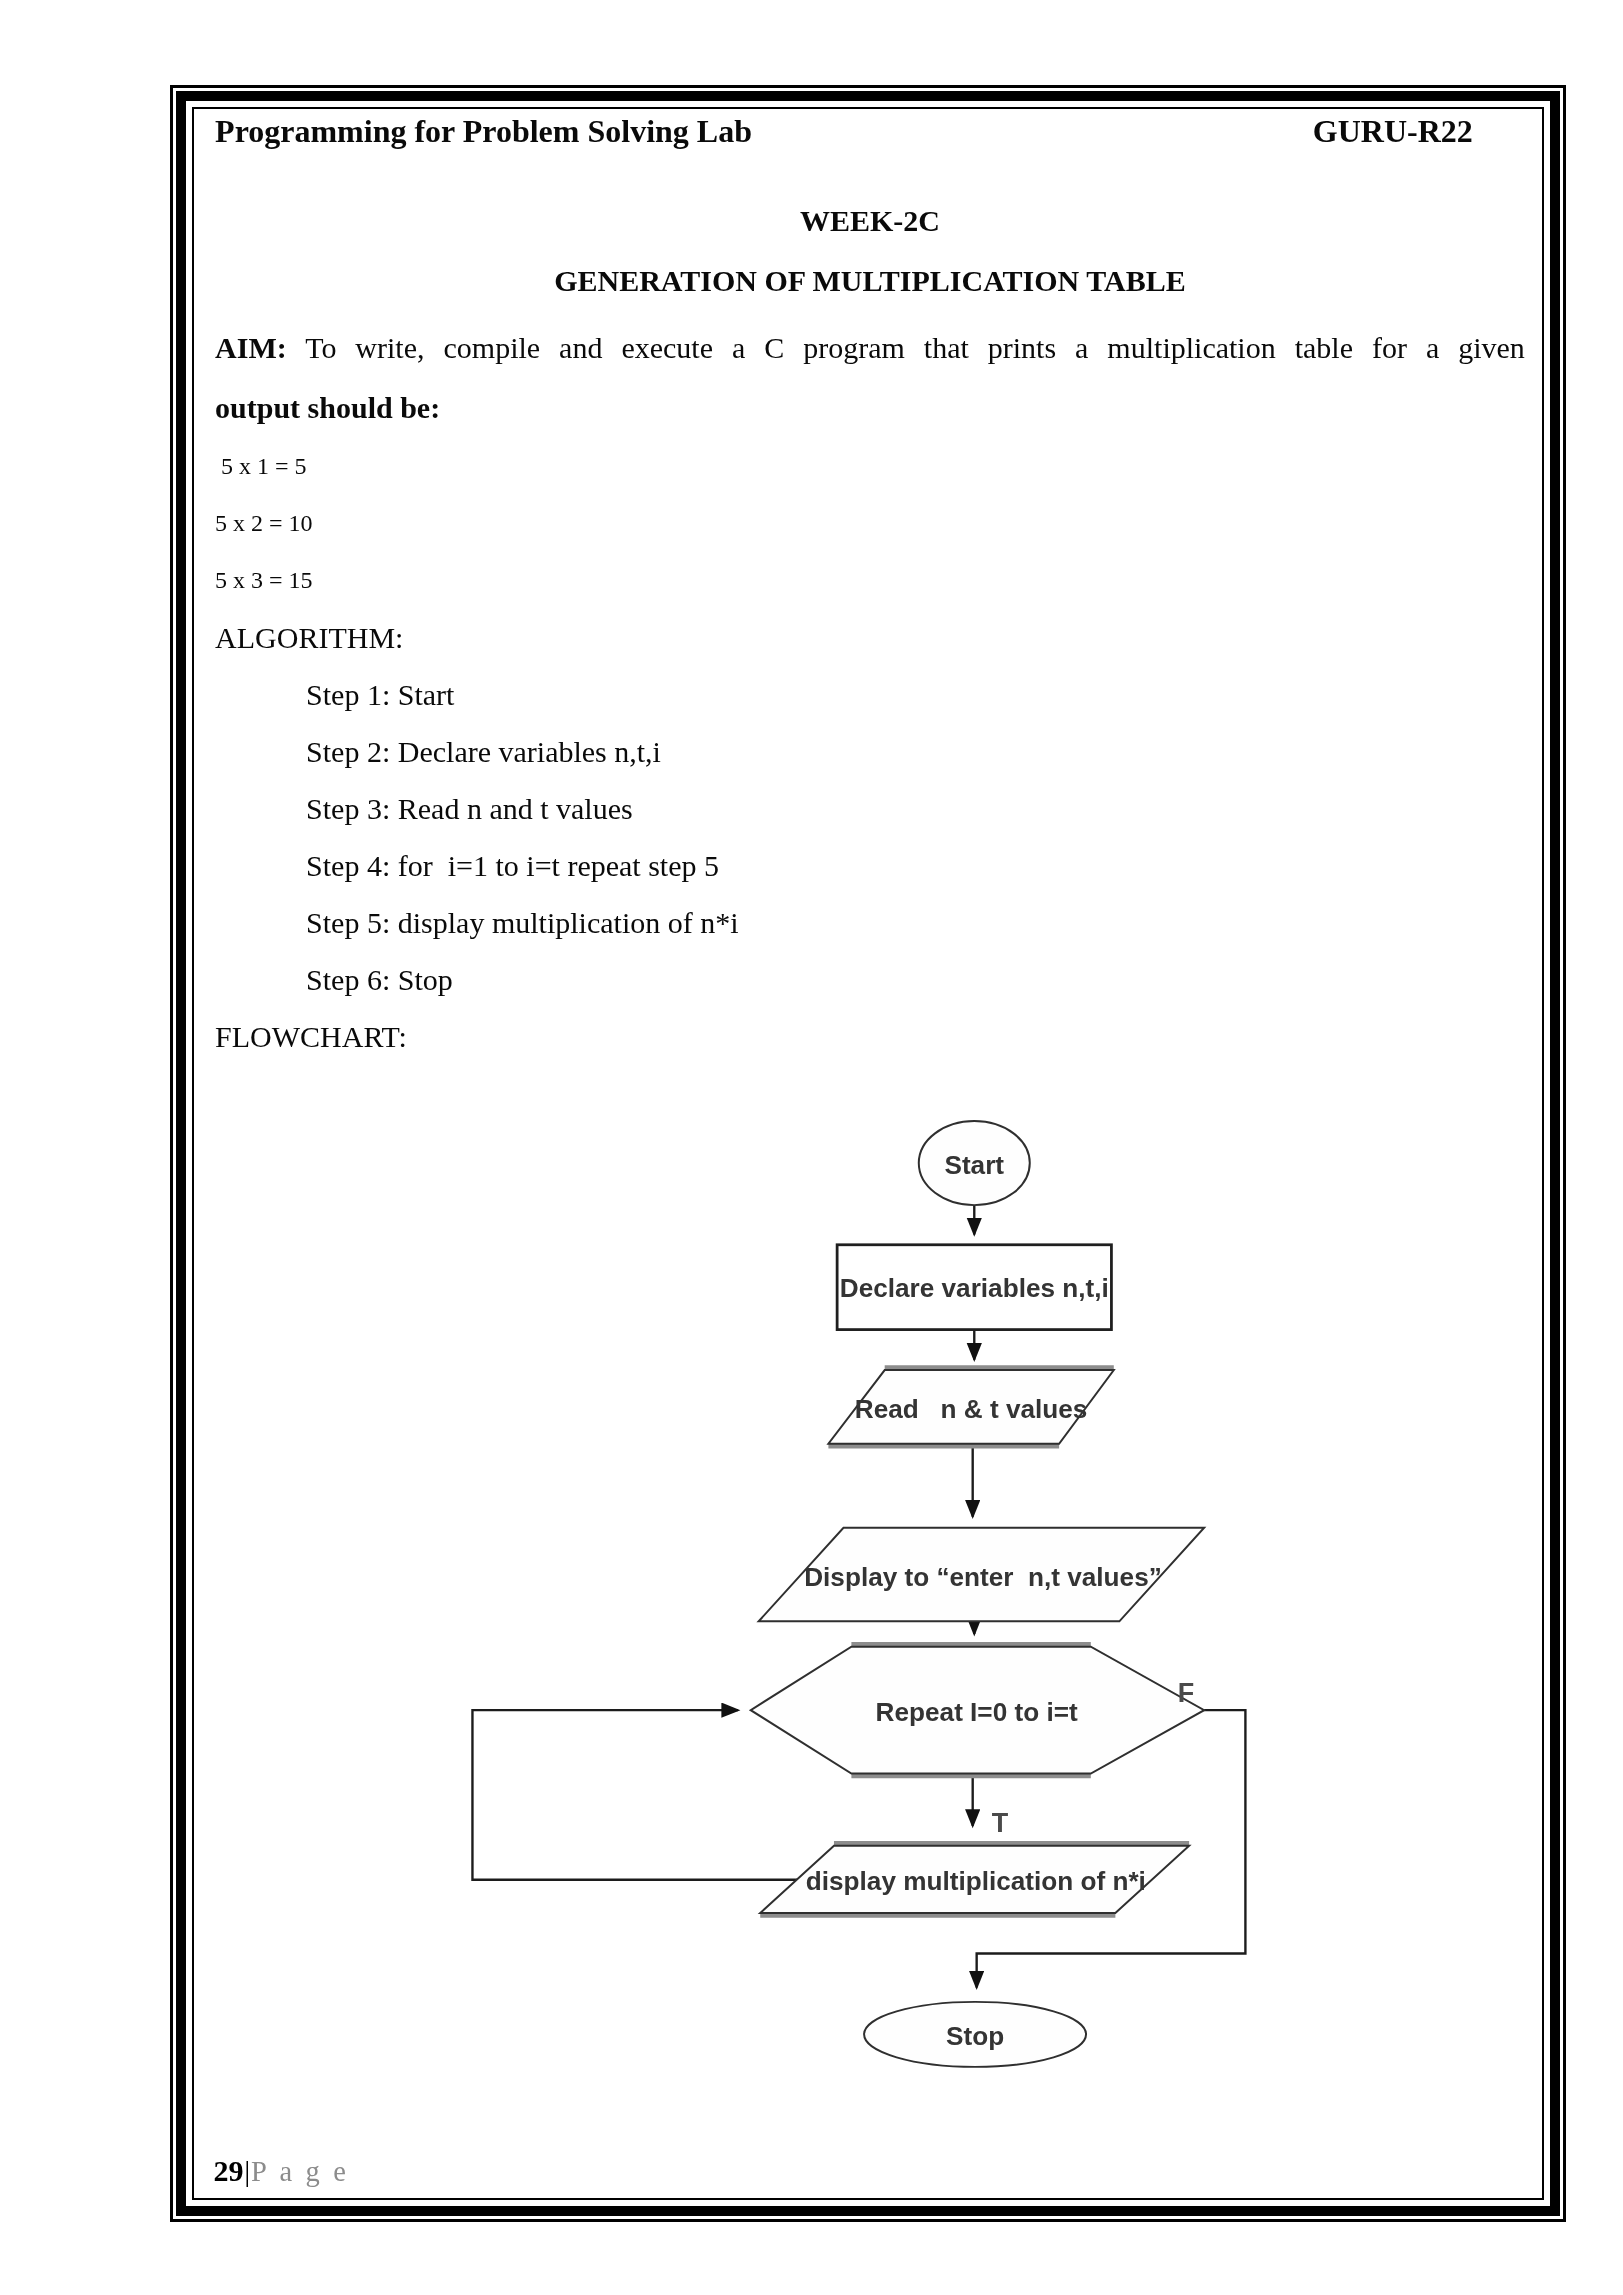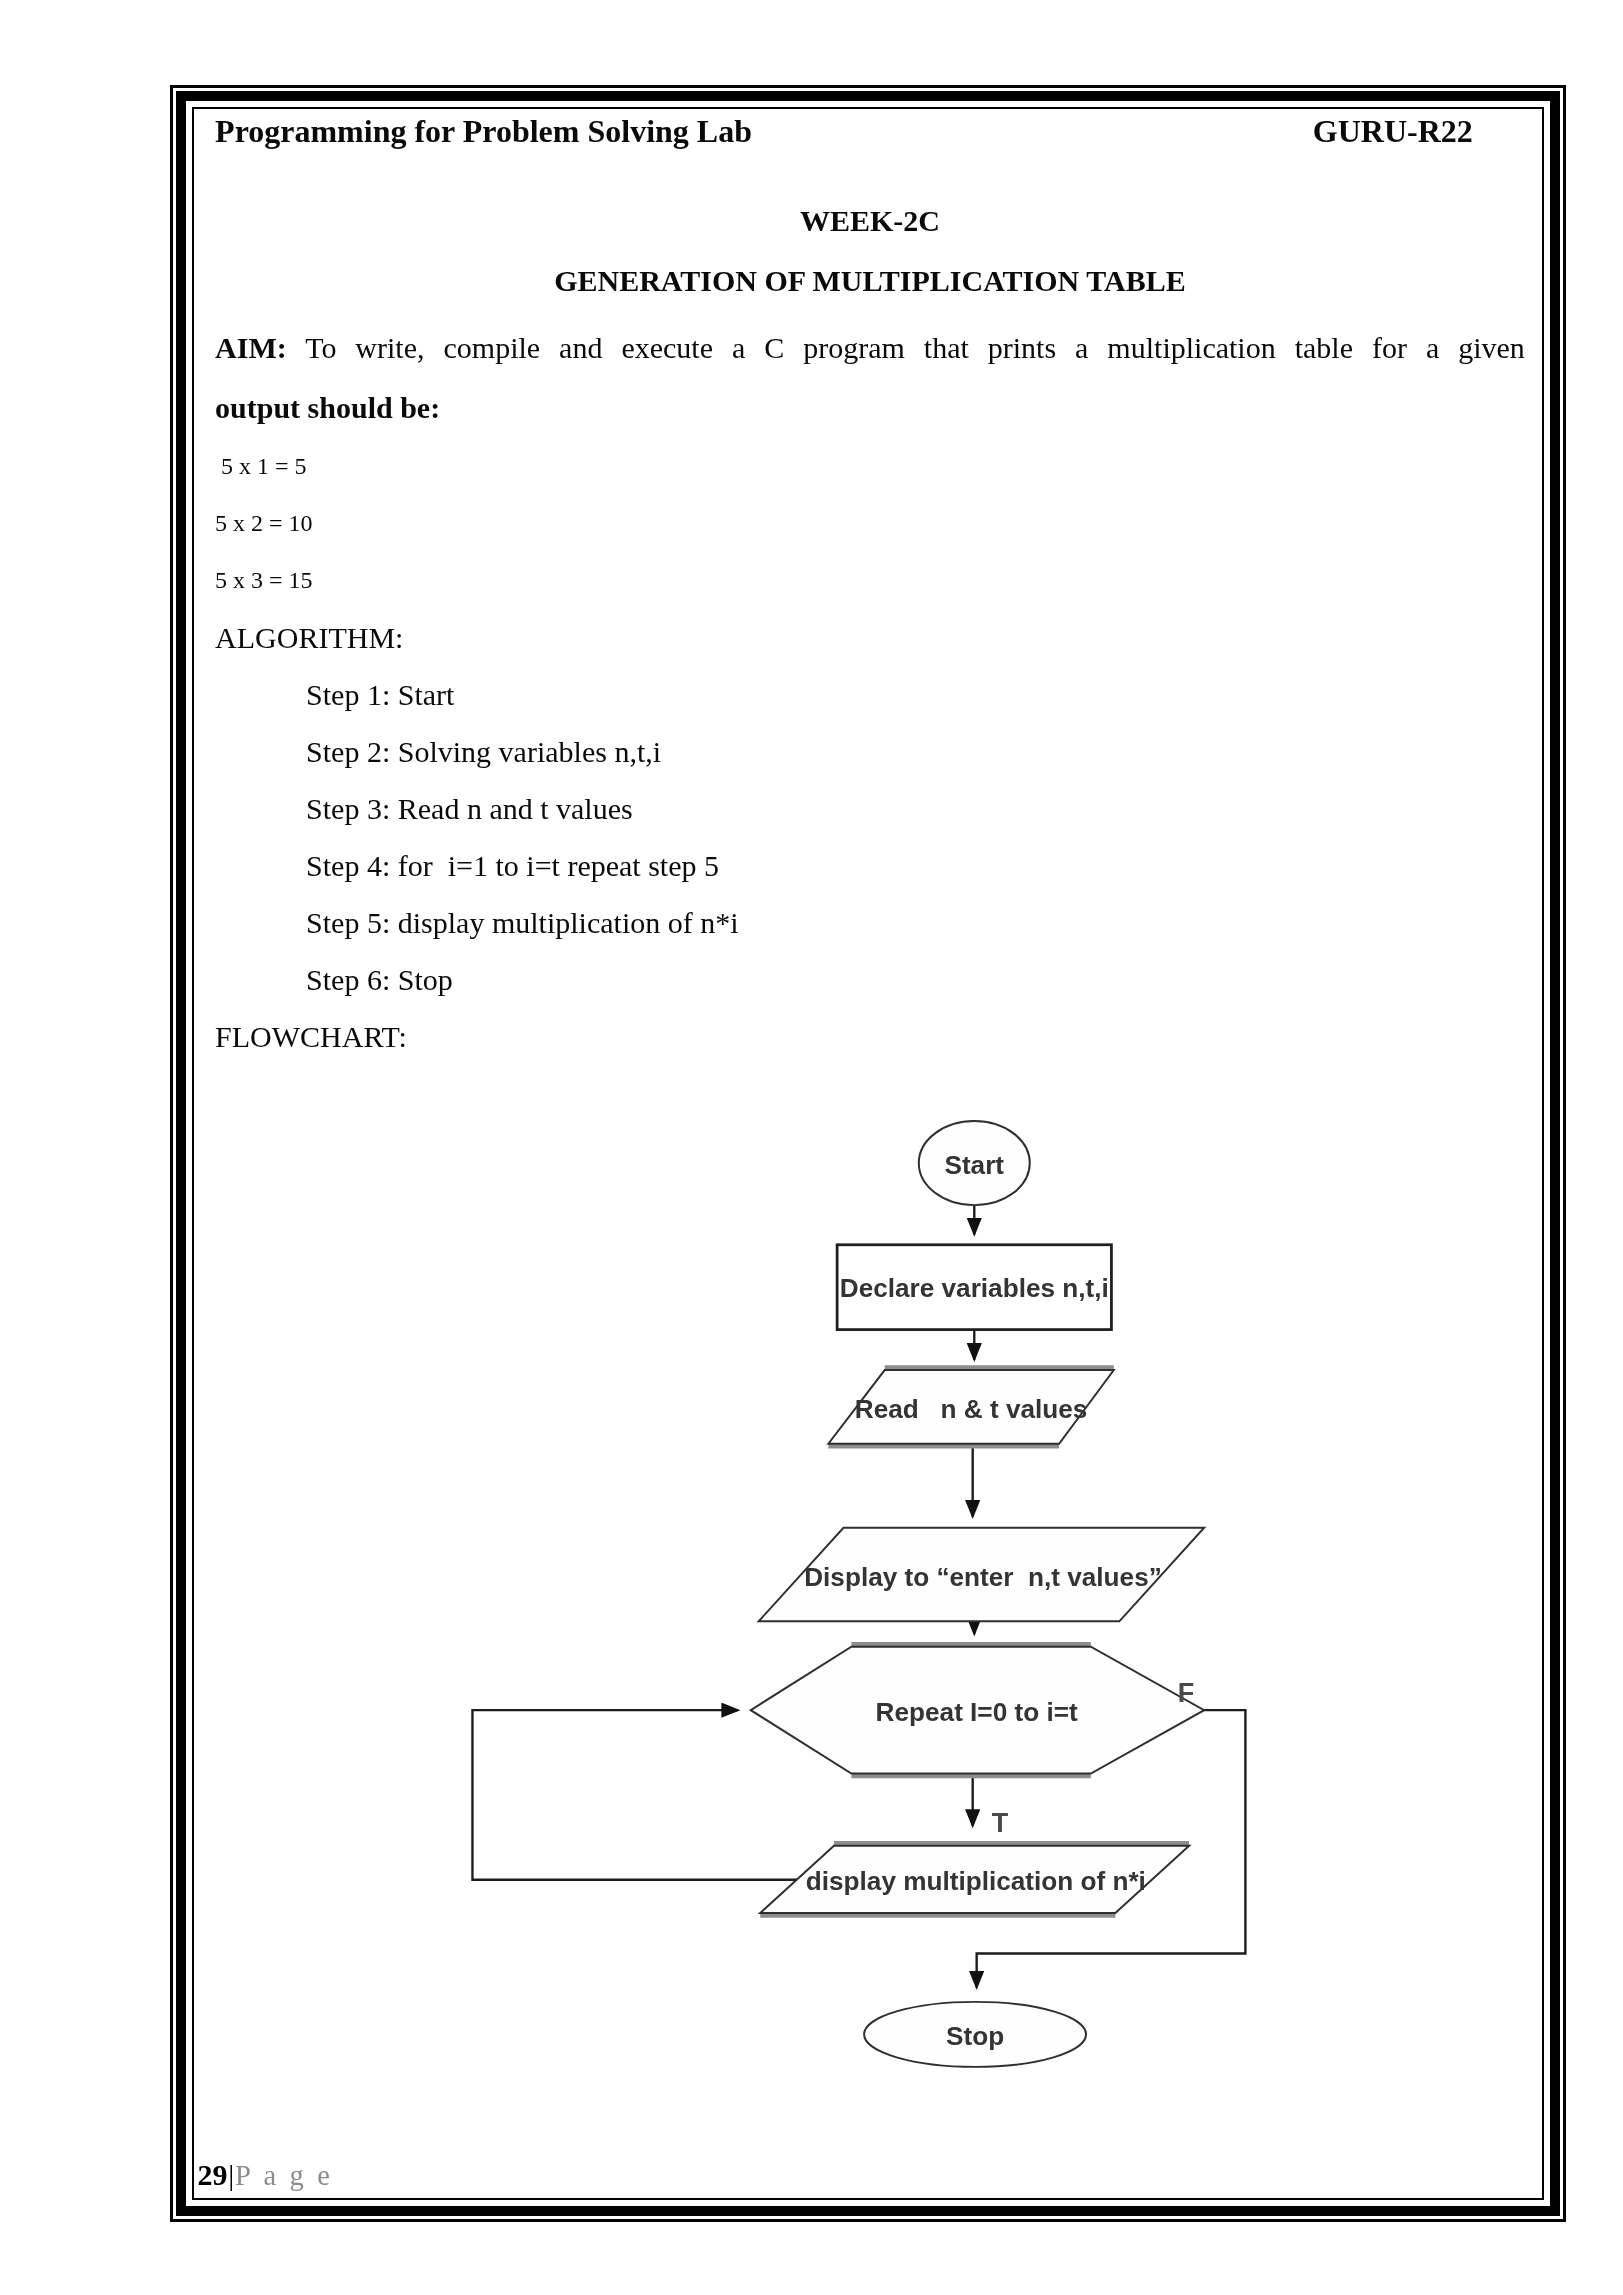--- a/index.html
+++ b/index.html
@@ -22,21 +22,21 @@
   .examples{font-size:24px;line-height:57px;}
   .algo-heading,.flow-heading{font-weight:normal;font-size:30px;line-height:57px;}
   .steps{font-size:30px;line-height:57px;margin-left:91px;}
   .flowchart-svg{position:absolute;left:249px;top:1001px;width:904px;height:987px;}
   .flowchart-svg text{font-family:"Liberation Sans",sans-serif;font-weight:700;font-size:33px;fill:#343434;}
   .flowchart-svg text.branch{font-weight:600;font-size:34px;fill:#4a4a4a;}
   .shape{fill:#fefefe;stroke:#2f2f2f;stroke-width:2.5;}
   .shape.rect{stroke:#1f1f1f;stroke-width:3.5;fill:#ffffff;}
   .gray-edge{stroke:#8d8d8d;stroke-width:6;fill:none;}
   .flowline{stroke:#1c1c1c;stroke-width:3;fill:none;}
-  .footer{position:absolute;left:3px;bottom:3.2px;font-size:30px;line-height:37px;white-space:nowrap;}
+  .footer{position:absolute;left:19px;bottom:3.2px;font-size:30px;line-height:45px;white-space:nowrap;}
   .footer .num{font-weight:bold;color:#000;}
   .footer .sep{font-weight:400;color:#000;margin:0 0.8px;}
   .footer .lbl{color:#8c8c8c;font-size:28.5px;letter-spacing:3.2px;}
 </style>
 </head>
 <body>
 
 <div class="page">
   <div class="frame-outer">
     <div class="frame-mid">
@@ -58,21 +58,21 @@
 
           <div class="examples">
             <div>&nbsp;5 x 1 = 5</div>
             <div>5 x 2 = 10</div>
             <div>5 x 3 = 15</div>
           </div>
 
           <div class="algo-heading">ALGORITHM:</div>
           <div class="steps">
             <div>Step 1: Start</div>
-            <div>Step 2: Solving variables n,t,i</div>
+            <div>Step 2: Declare variables n,t,i</div>
             <div>Step 3: Read n and t values</div>
             <div>Step 4: for &nbsp;i=1 to i=t repeat step 5</div>
             <div>Step 5: display multiplication of n*i</div>
             <div>Step 6: Stop</div>
           </div>
 
           <div class="flow-heading">FLOWCHART:</div>
         </div>
 
         <svg class="flowchart-svg" viewBox="560 1395 1140 1245">

